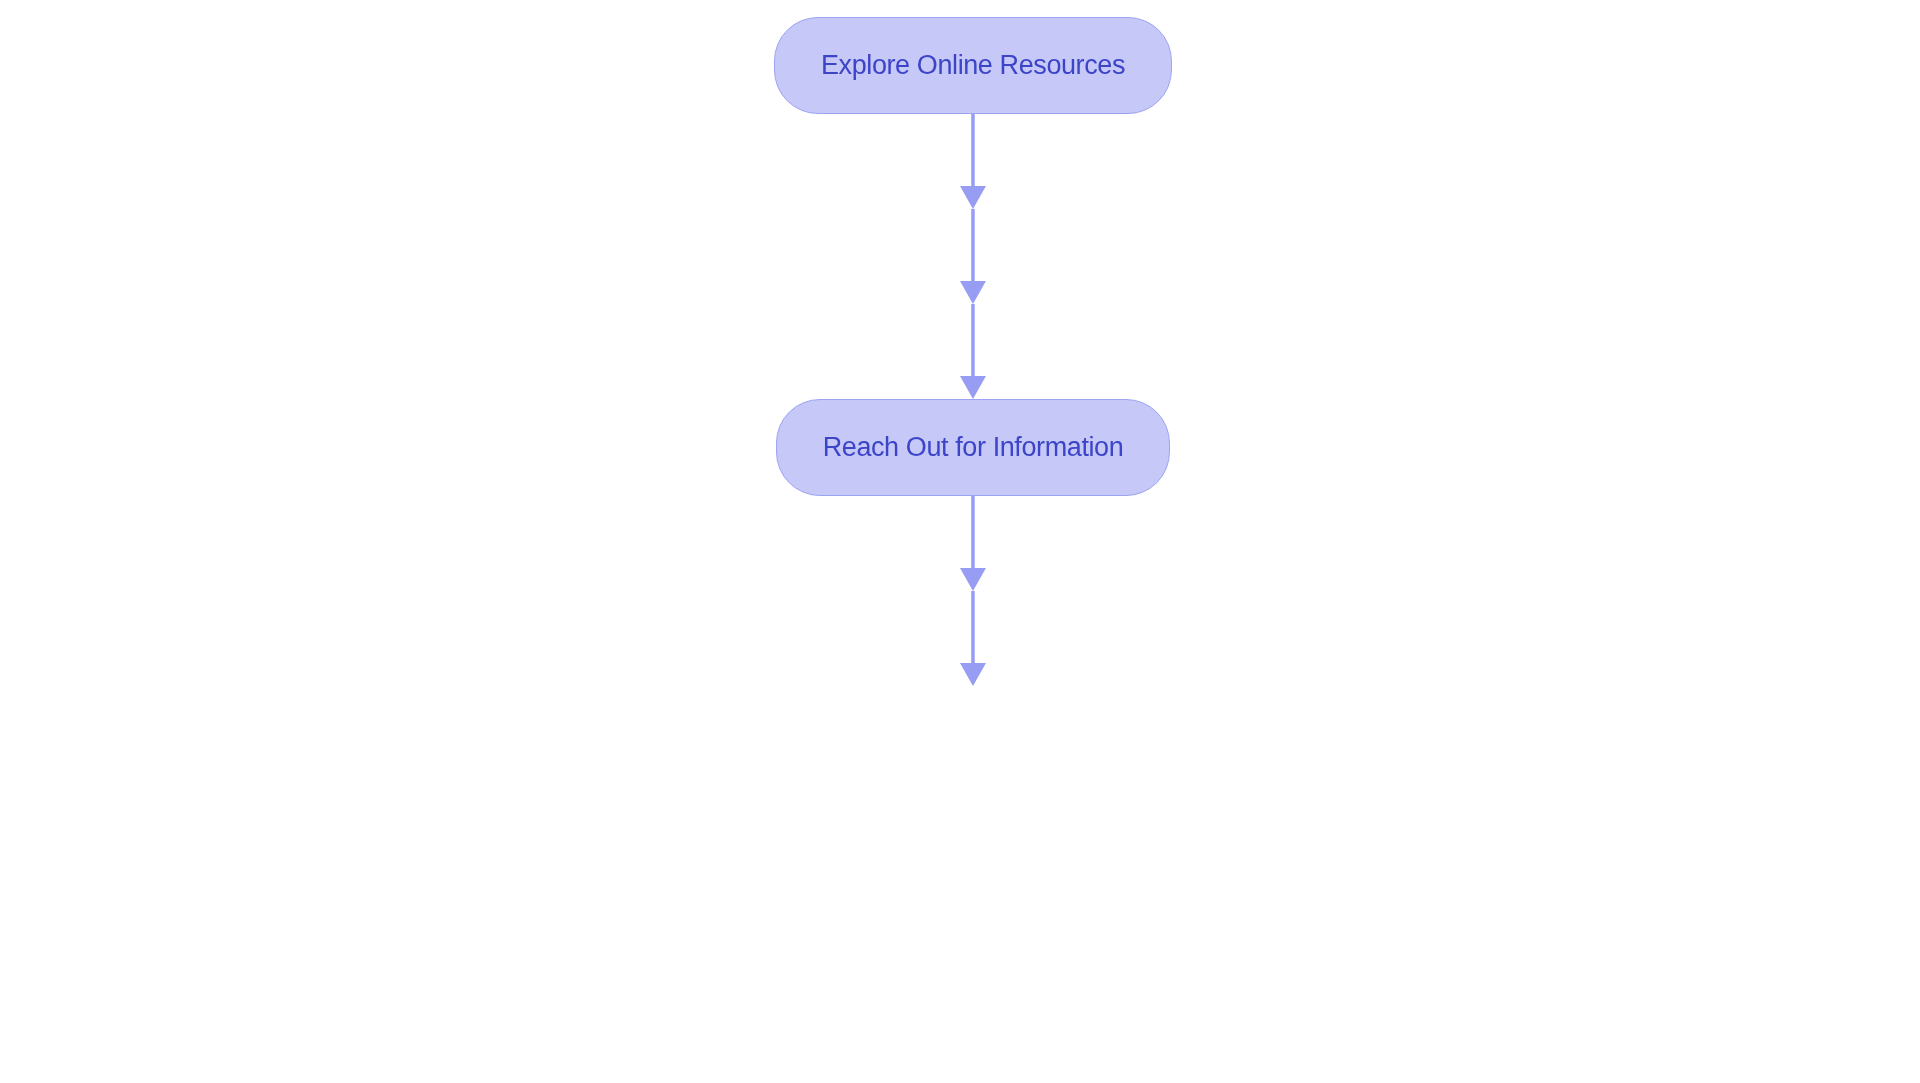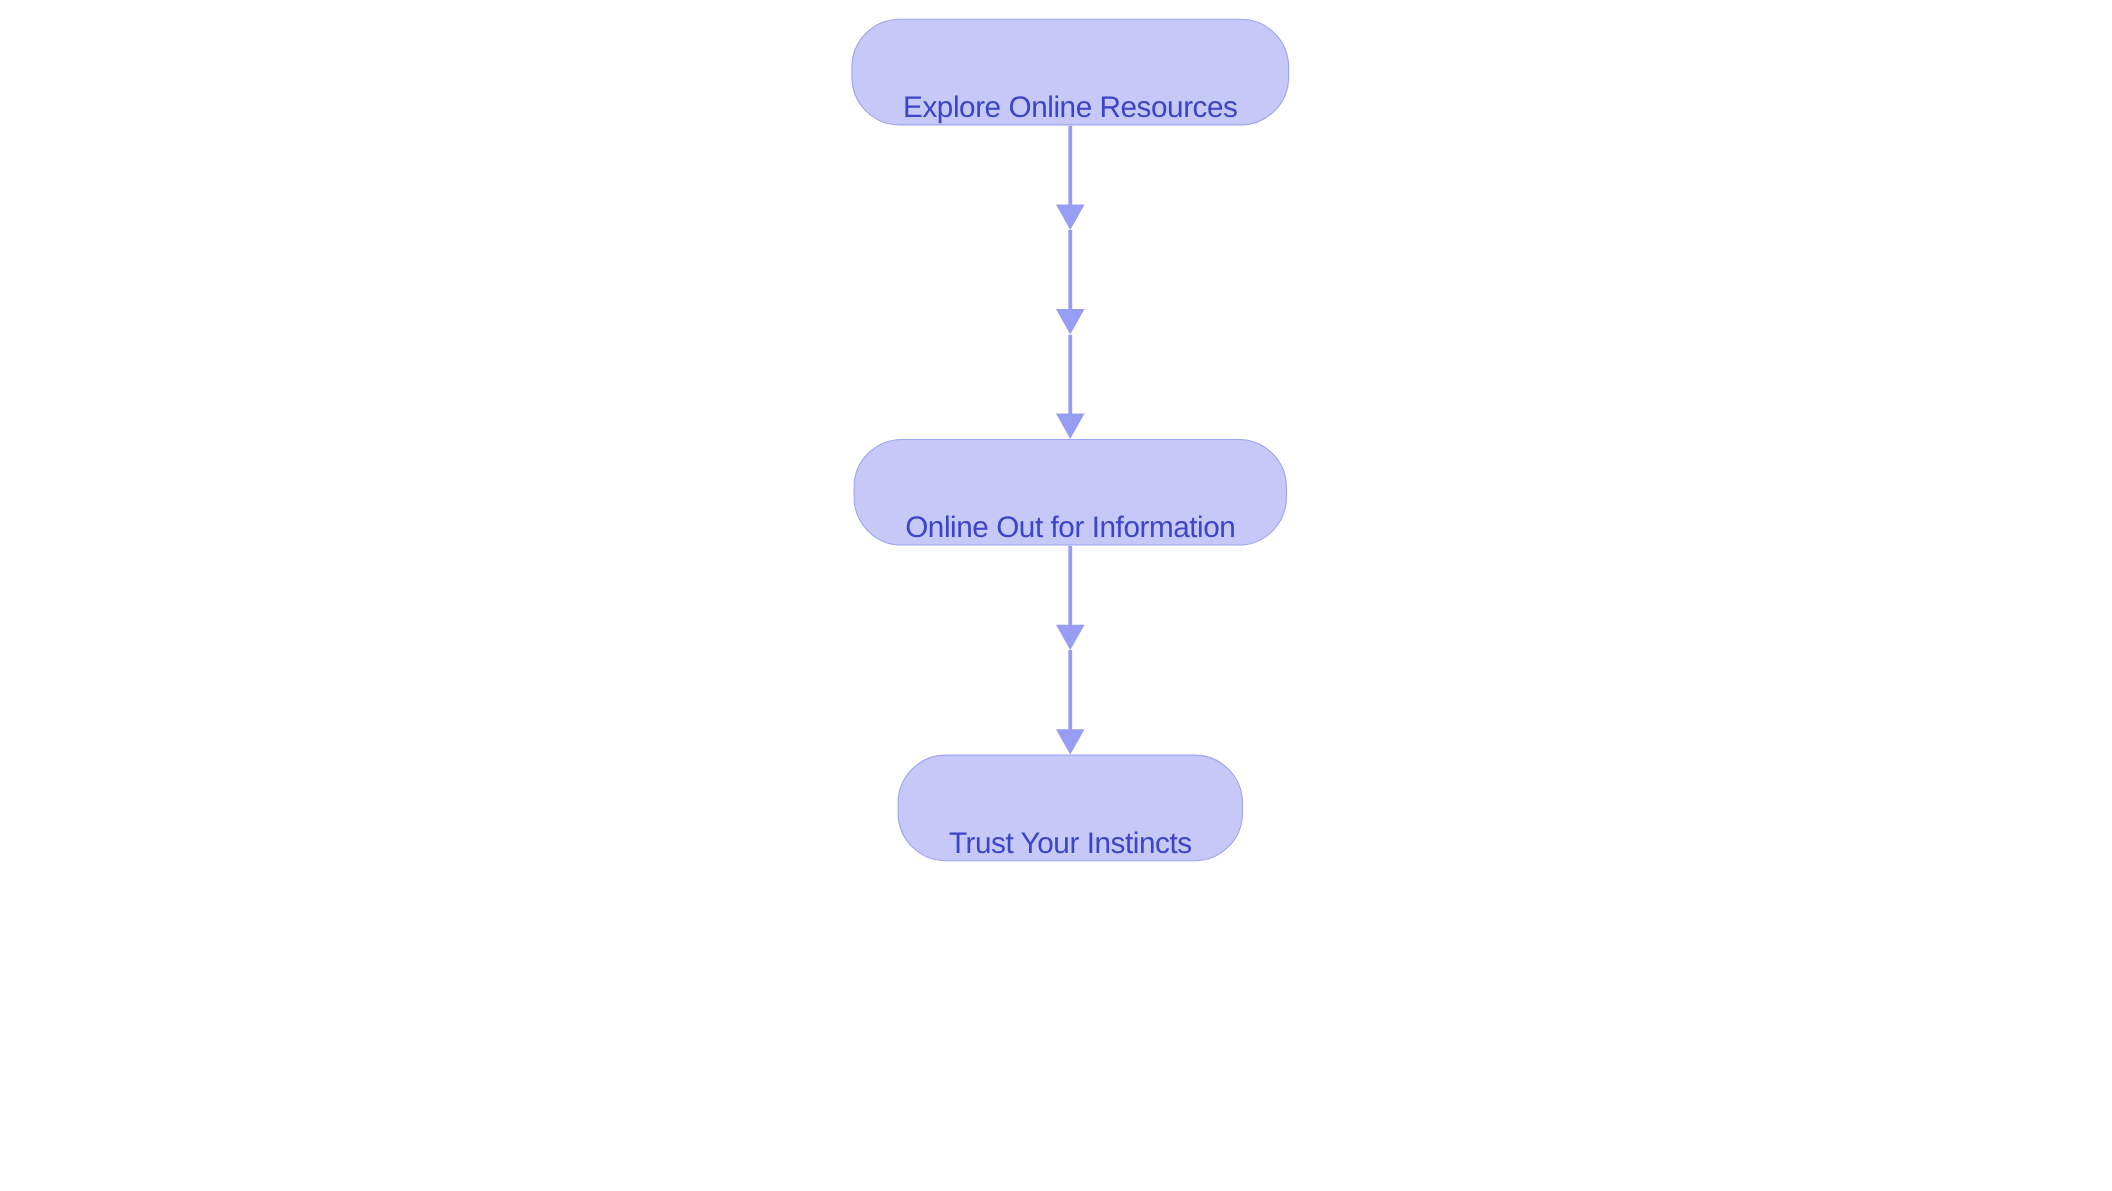--- a/index.html
+++ b/index.html
@@ -24,21 +24,21 @@
     top:17px;
     left:50%;
     transform:translateX(calc(-50% + 13px));
     display:flex;
     flex-direction:column;
     align-items:center;
   }
   .node{
     height:97px;
     display:flex;
-    align-items:flex-end;
+    align-items:center;
     justify-content:center;
     padding:0 46px;
     background:var(--node-fill);
     border:1.5px solid var(--node-border);
     border-radius:44px;
   }
   .node-label{
     font-size:27px;
     letter-spacing:-0.4px;
     color:var(--node-text);
@@ -81,36 +81,33 @@
 
 
     <div class="arrow">
       <svg width="28" height="95" viewBox="0 0 28 95" aria-hidden="true">
         <line x1="14" y1="0" x2="14" y2="74" stroke="currentColor" stroke-width="3.5"></line>
         <path d="M1 72 L27 72 L14 95 Z" fill="currentColor"></path>
       </svg>
     </div>
 
     <div class="node">
-      <span class="node-label">Online Out for Information</span>
+      <span class="node-label">Reach Out for Information</span>
     </div>
 
     <div class="arrow">
       <svg width="28" height="95" viewBox="0 0 28 95" aria-hidden="true">
         <line x1="14" y1="0" x2="14" y2="74" stroke="currentColor" stroke-width="3.5"></line>
         <path d="M1 72 L27 72 L14 95 Z" fill="currentColor"></path>
       </svg>
     </div>
 
 
     <div class="arrow">
       <svg width="28" height="95" viewBox="0 0 28 95" aria-hidden="true">
         <line x1="14" y1="0" x2="14" y2="74" stroke="currentColor" stroke-width="3.5"></line>
         <path d="M1 72 L27 72 L14 95 Z" fill="currentColor"></path>
       </svg>
     </div>
 
-    <div class="node">
-      <span class="node-label">Trust Your Instincts</span>
-    </div>
 
   </div>
 </div>
 
 </body></html>

